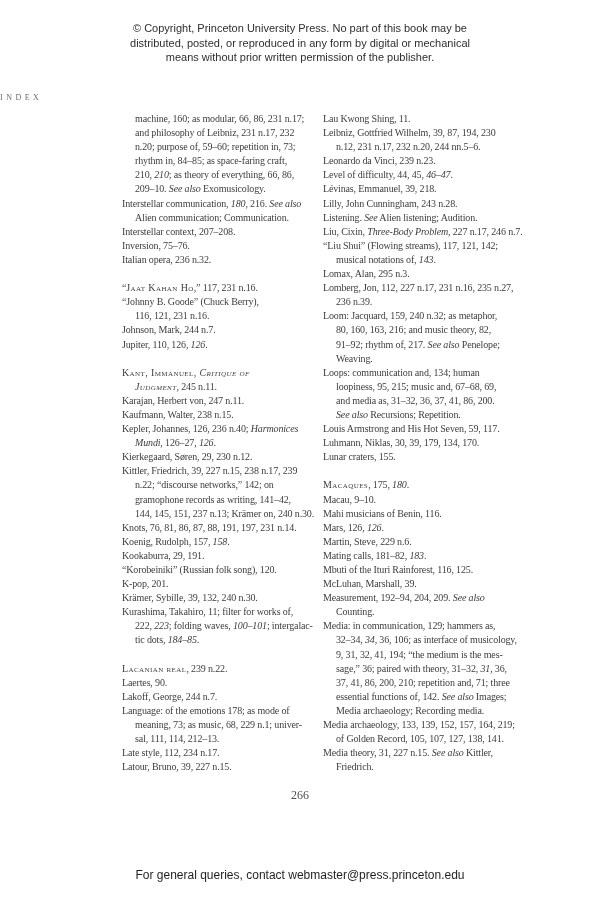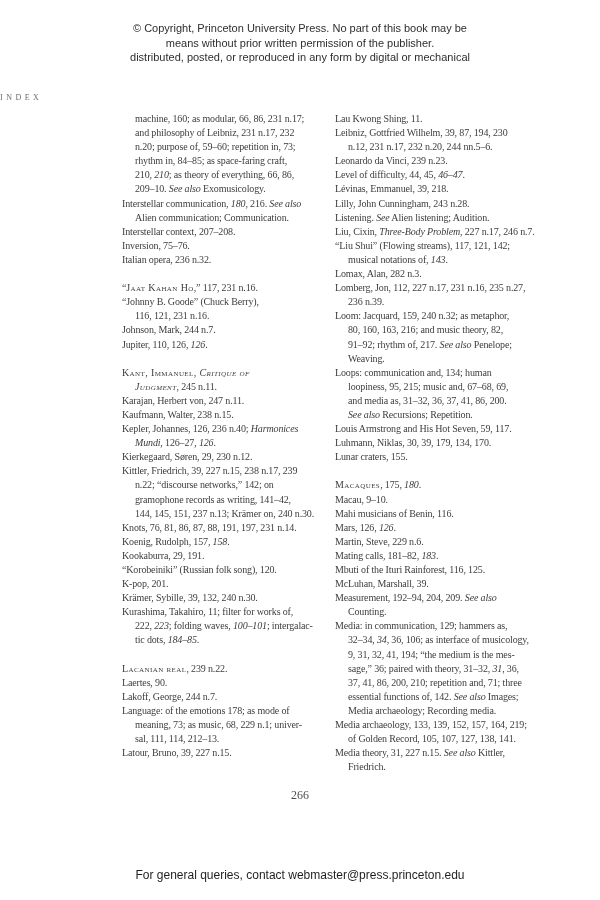--- a/index.html
+++ b/index.html
@@ -18,21 +18,21 @@
     color: #2e2e2e;
   }
   .running-head {
     position: absolute; top: 93px; left: 0; width: 600px;
     font-size: 8px; letter-spacing: 3.5px;
     color: #6b6b6b;
     text-transform: uppercase;
   }
   .columns {
     position: absolute; top: 112px; left: 122px;
-    display: flex; gap: 18px;
+    display: flex; gap: 6px;
     color: #3d3d3d;
   }
   .col { width: 195px; }
   .iline {
     font-size: 10px; letter-spacing: -0.15px;
     line-height: 14.1px; height: 14.1px;
     white-space: nowrap;
   }
   .iline.ind { padding-left: 13px; }
   .iline.blank { height: 14.1px; }
@@ -52,22 +52,22 @@
     font-size: 12px; color: #1f1f1f;
   }
 </style>
 </head>
 <body>
 
 <div class="page">
 
   <div class="copyright">
     <div>© Copyright, Princeton University Press. No part of this book may be</div>
+    <div>distributed, posted, or reproduced in any form by digital or mechanical</div>
     <div>means without prior written permission of the publisher.</div>
-    <div>distributed, posted, or reproduced in any form by digital or mechanical</div>
   </div>
 
   <div class="running-head">INDEX</div>
 
   <div class="columns">
     <div class="col">
         <div class="iline ind"><span class="seg-n">machine, 160; as modular, 66, 86, 231 n.17;</span></div>
         <div class="iline ind"><span class="seg-n">and philosophy of Leibniz, 231 n.17, 232</span></div>
         <div class="iline ind"><span class="seg-n">n.20; purpose of, 59–60; repetition in, 73;</span></div>
         <div class="iline ind"><span class="seg-n">rhythm in, 84–85; as space-faring craft,</span></div>
@@ -105,35 +105,36 @@
         <div class="iline"><span class="seg-n">Kurashima, Takahiro, 11; filter for works of,</span></div>
         <div class="iline ind"><span class="seg-n">222, </span><span class="seg-i">223</span><span class="seg-n">; folding waves, </span><span class="seg-i">100–101</span><span class="seg-n">; intergalac-</span></div>
         <div class="iline ind"><span class="seg-n">tic dots, </span><span class="seg-i">184–85</span><span class="seg-n">.</span></div>
         <div class="iline blank"></div>
         <div class="iline"><span class="seg-sc">Lacanian real</span><span class="seg-n">, 239 n.22.</span></div>
         <div class="iline"><span class="seg-n">Laertes, 90.</span></div>
         <div class="iline"><span class="seg-n">Lakoff, George, 244 n.7.</span></div>
         <div class="iline"><span class="seg-n">Language: of the emotions 178; as mode of</span></div>
         <div class="iline ind"><span class="seg-n">meaning, 73; as music, 68, 229 n.1; univer-</span></div>
         <div class="iline ind"><span class="seg-n">sal, 111, 114, 212–13.</span></div>
+        <div class="iline"><span class="seg-n">Late style, 112, 234 n.17.</span></div>
         <div class="iline"><span class="seg-n">Latour, Bruno, 39, 227 n.15.</span></div>
       </div>
     <div class="col">
         <div class="iline"><span class="seg-n">Lau Kwong Shing, 11.</span></div>
         <div class="iline"><span class="seg-n">Leibniz, Gottfried Wilhelm, 39, 87, 194, 230</span></div>
         <div class="iline ind"><span class="seg-n">n.12, 231 n.17, 232 n.20, 244 nn.5–6.</span></div>
         <div class="iline"><span class="seg-n">Leonardo da Vinci, 239 n.23.</span></div>
         <div class="iline"><span class="seg-n">Level of difficulty, 44, 45, </span><span class="seg-i">46–47</span><span class="seg-n">.</span></div>
         <div class="iline"><span class="seg-n">Lévinas, Emmanuel, 39, 218.</span></div>
         <div class="iline"><span class="seg-n">Lilly, John Cunningham, 243 n.28.</span></div>
         <div class="iline"><span class="seg-n">Listening. </span><span class="seg-i">See</span><span class="seg-n"> Alien listening; Audition.</span></div>
         <div class="iline"><span class="seg-n">Liu, Cixin, </span><span class="seg-i">Three-Body Problem</span><span class="seg-n">, 227 n.17, 246 n.7.</span></div>
         <div class="iline"><span class="seg-n">“Liu Shui” (Flowing streams), 117, 121, 142;</span></div>
         <div class="iline ind"><span class="seg-n">musical notations of, </span><span class="seg-i">143</span><span class="seg-n">.</span></div>
-        <div class="iline"><span class="seg-n">Lomax, Alan, 282 n.3.</span></div>
+        <div class="iline"><span class="seg-n">Lomax, Alan, 295 n.3.</span></div>
         <div class="iline"><span class="seg-n">Lomberg, Jon, 112, 227 n.17, 231 n.16, 235 n.27,</span></div>
         <div class="iline ind"><span class="seg-n">236 n.39.</span></div>
         <div class="iline"><span class="seg-n">Loom: Jacquard, 159, 240 n.32; as metaphor,</span></div>
         <div class="iline ind"><span class="seg-n">80, 160, 163, 216; and music theory, 82,</span></div>
         <div class="iline ind"><span class="seg-n">91–92; rhythm of, 217. </span><span class="seg-i">See also</span><span class="seg-n"> Penelope;</span></div>
         <div class="iline ind"><span class="seg-n">Weaving.</span></div>
         <div class="iline"><span class="seg-n">Loops: communication and, 134; human</span></div>
         <div class="iline ind"><span class="seg-n">loopiness, 95, 215; music and, 67–68, 69,</span></div>
         <div class="iline ind"><span class="seg-n">and media as, 31–32, 36, 37, 41, 86, 200.</span></div>
         <div class="iline ind"><span class="seg-i">See also</span><span class="seg-n"> Recursions; Repetition.</span></div>

